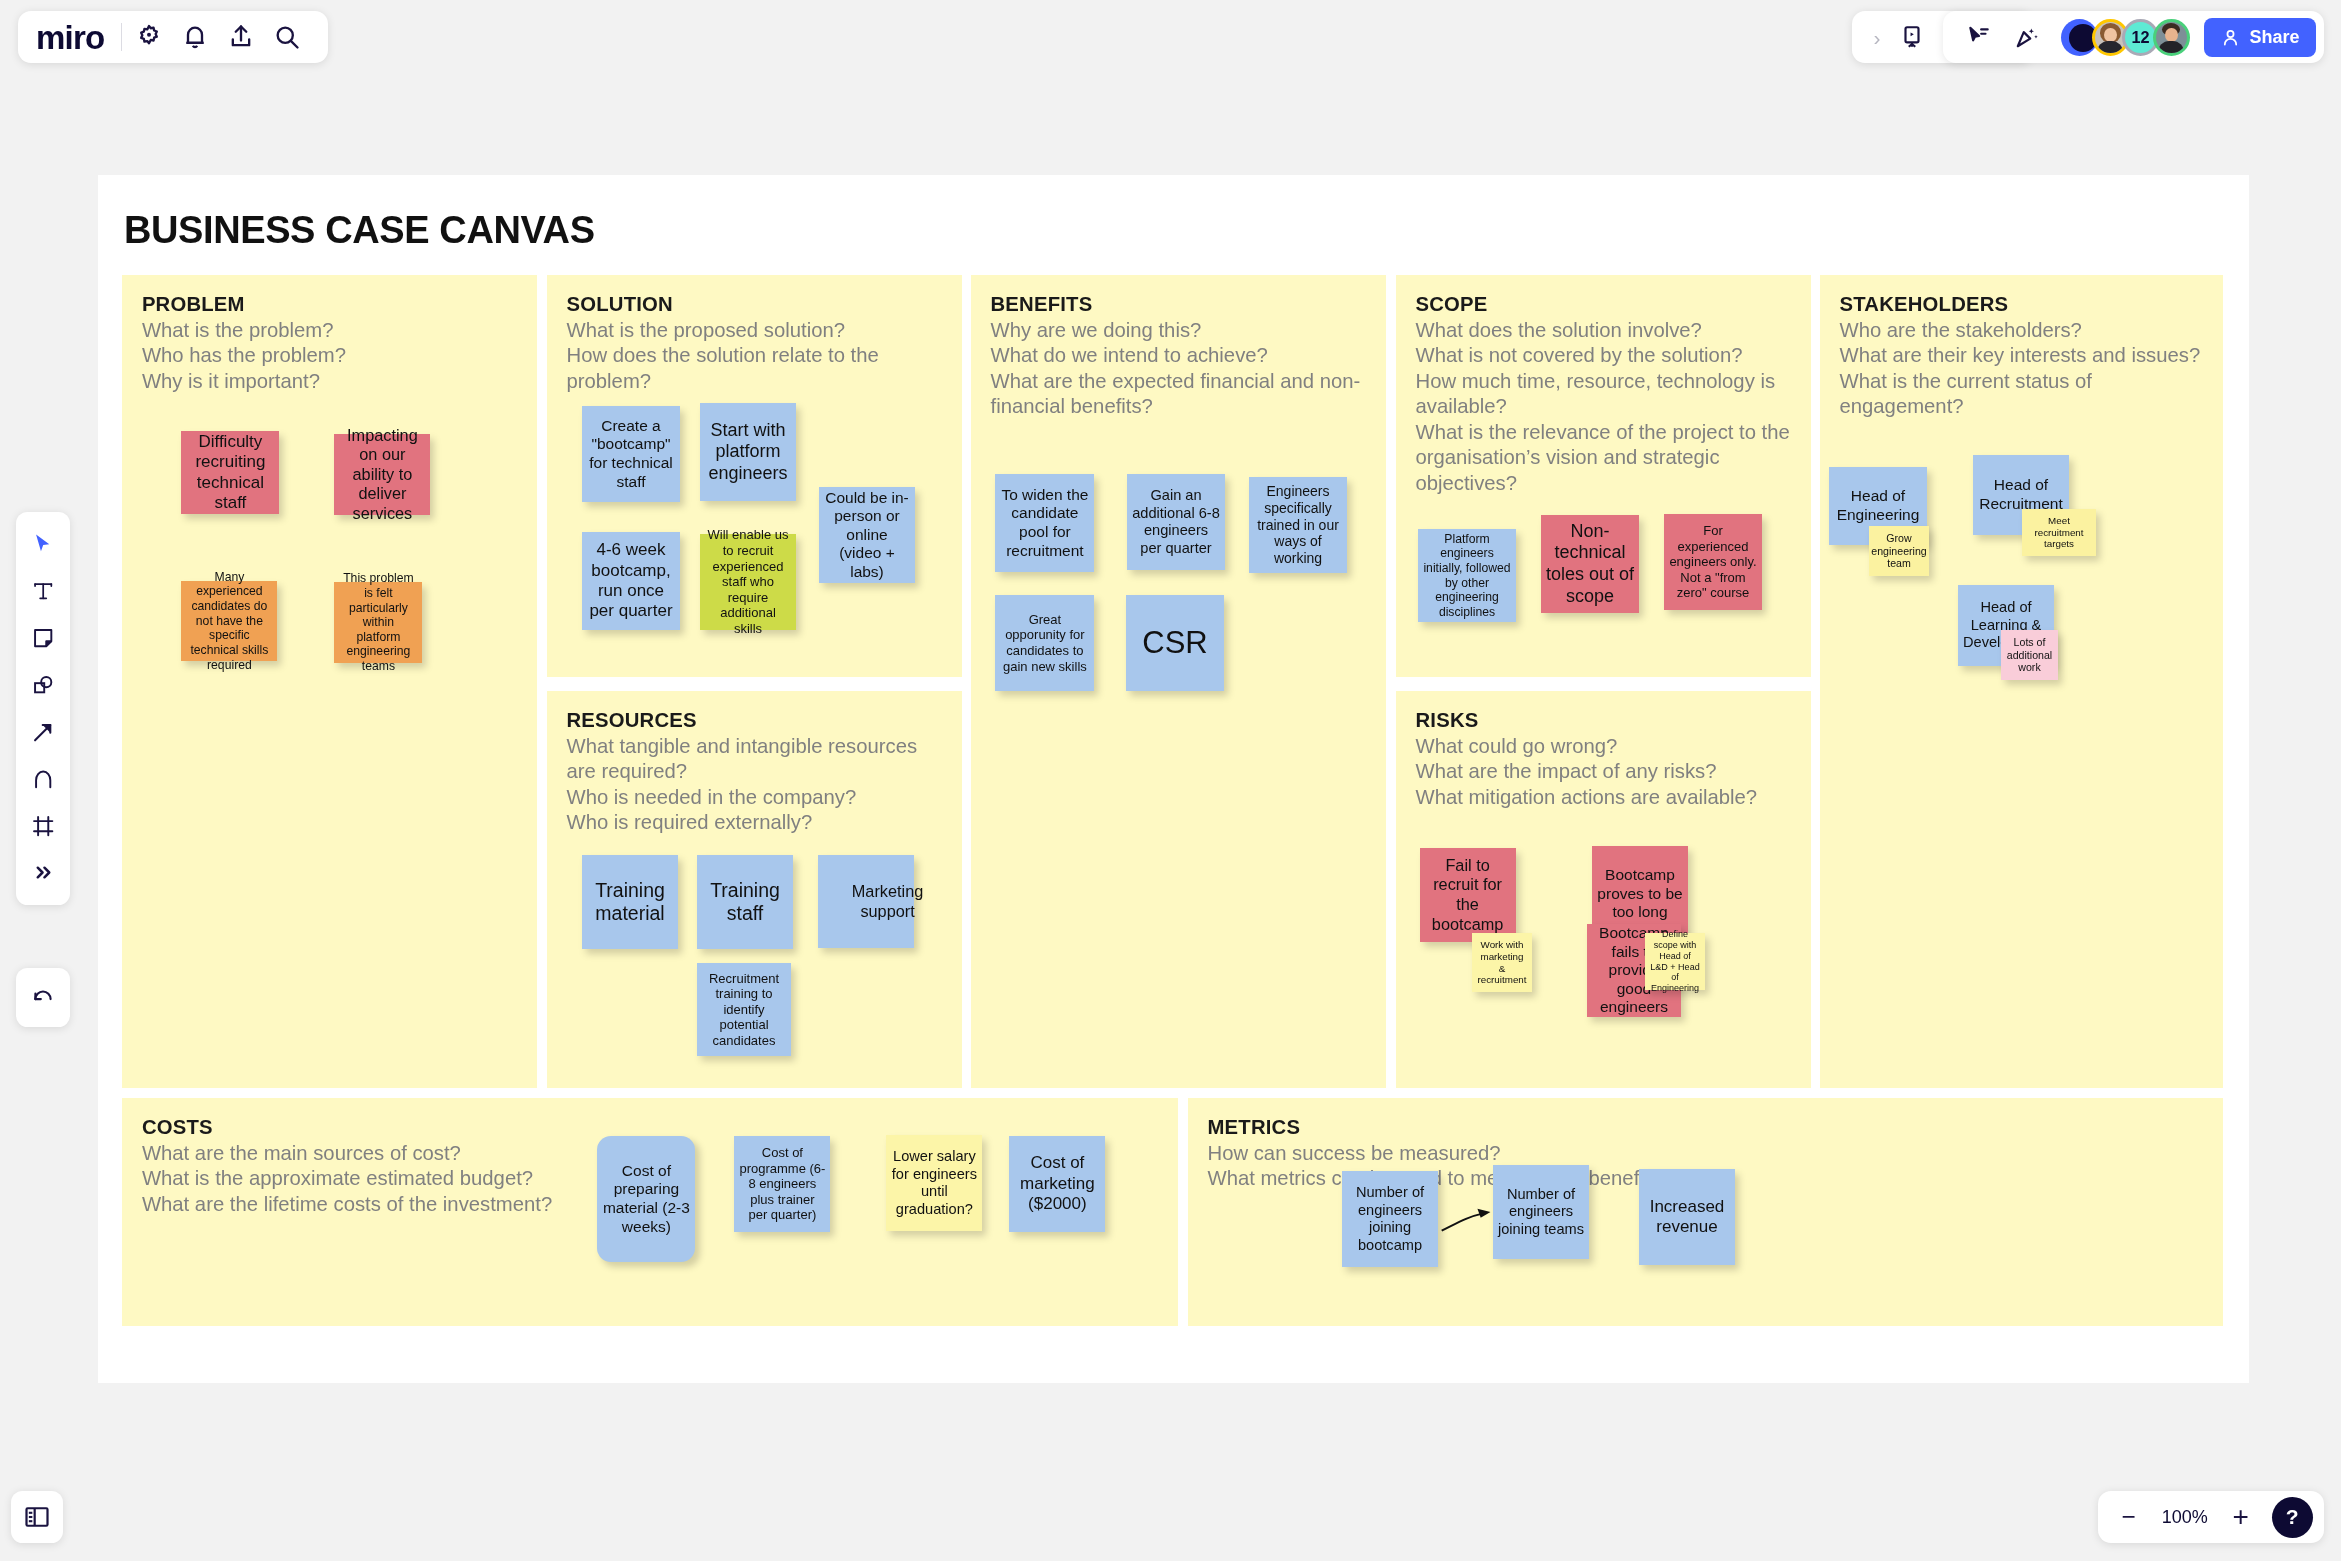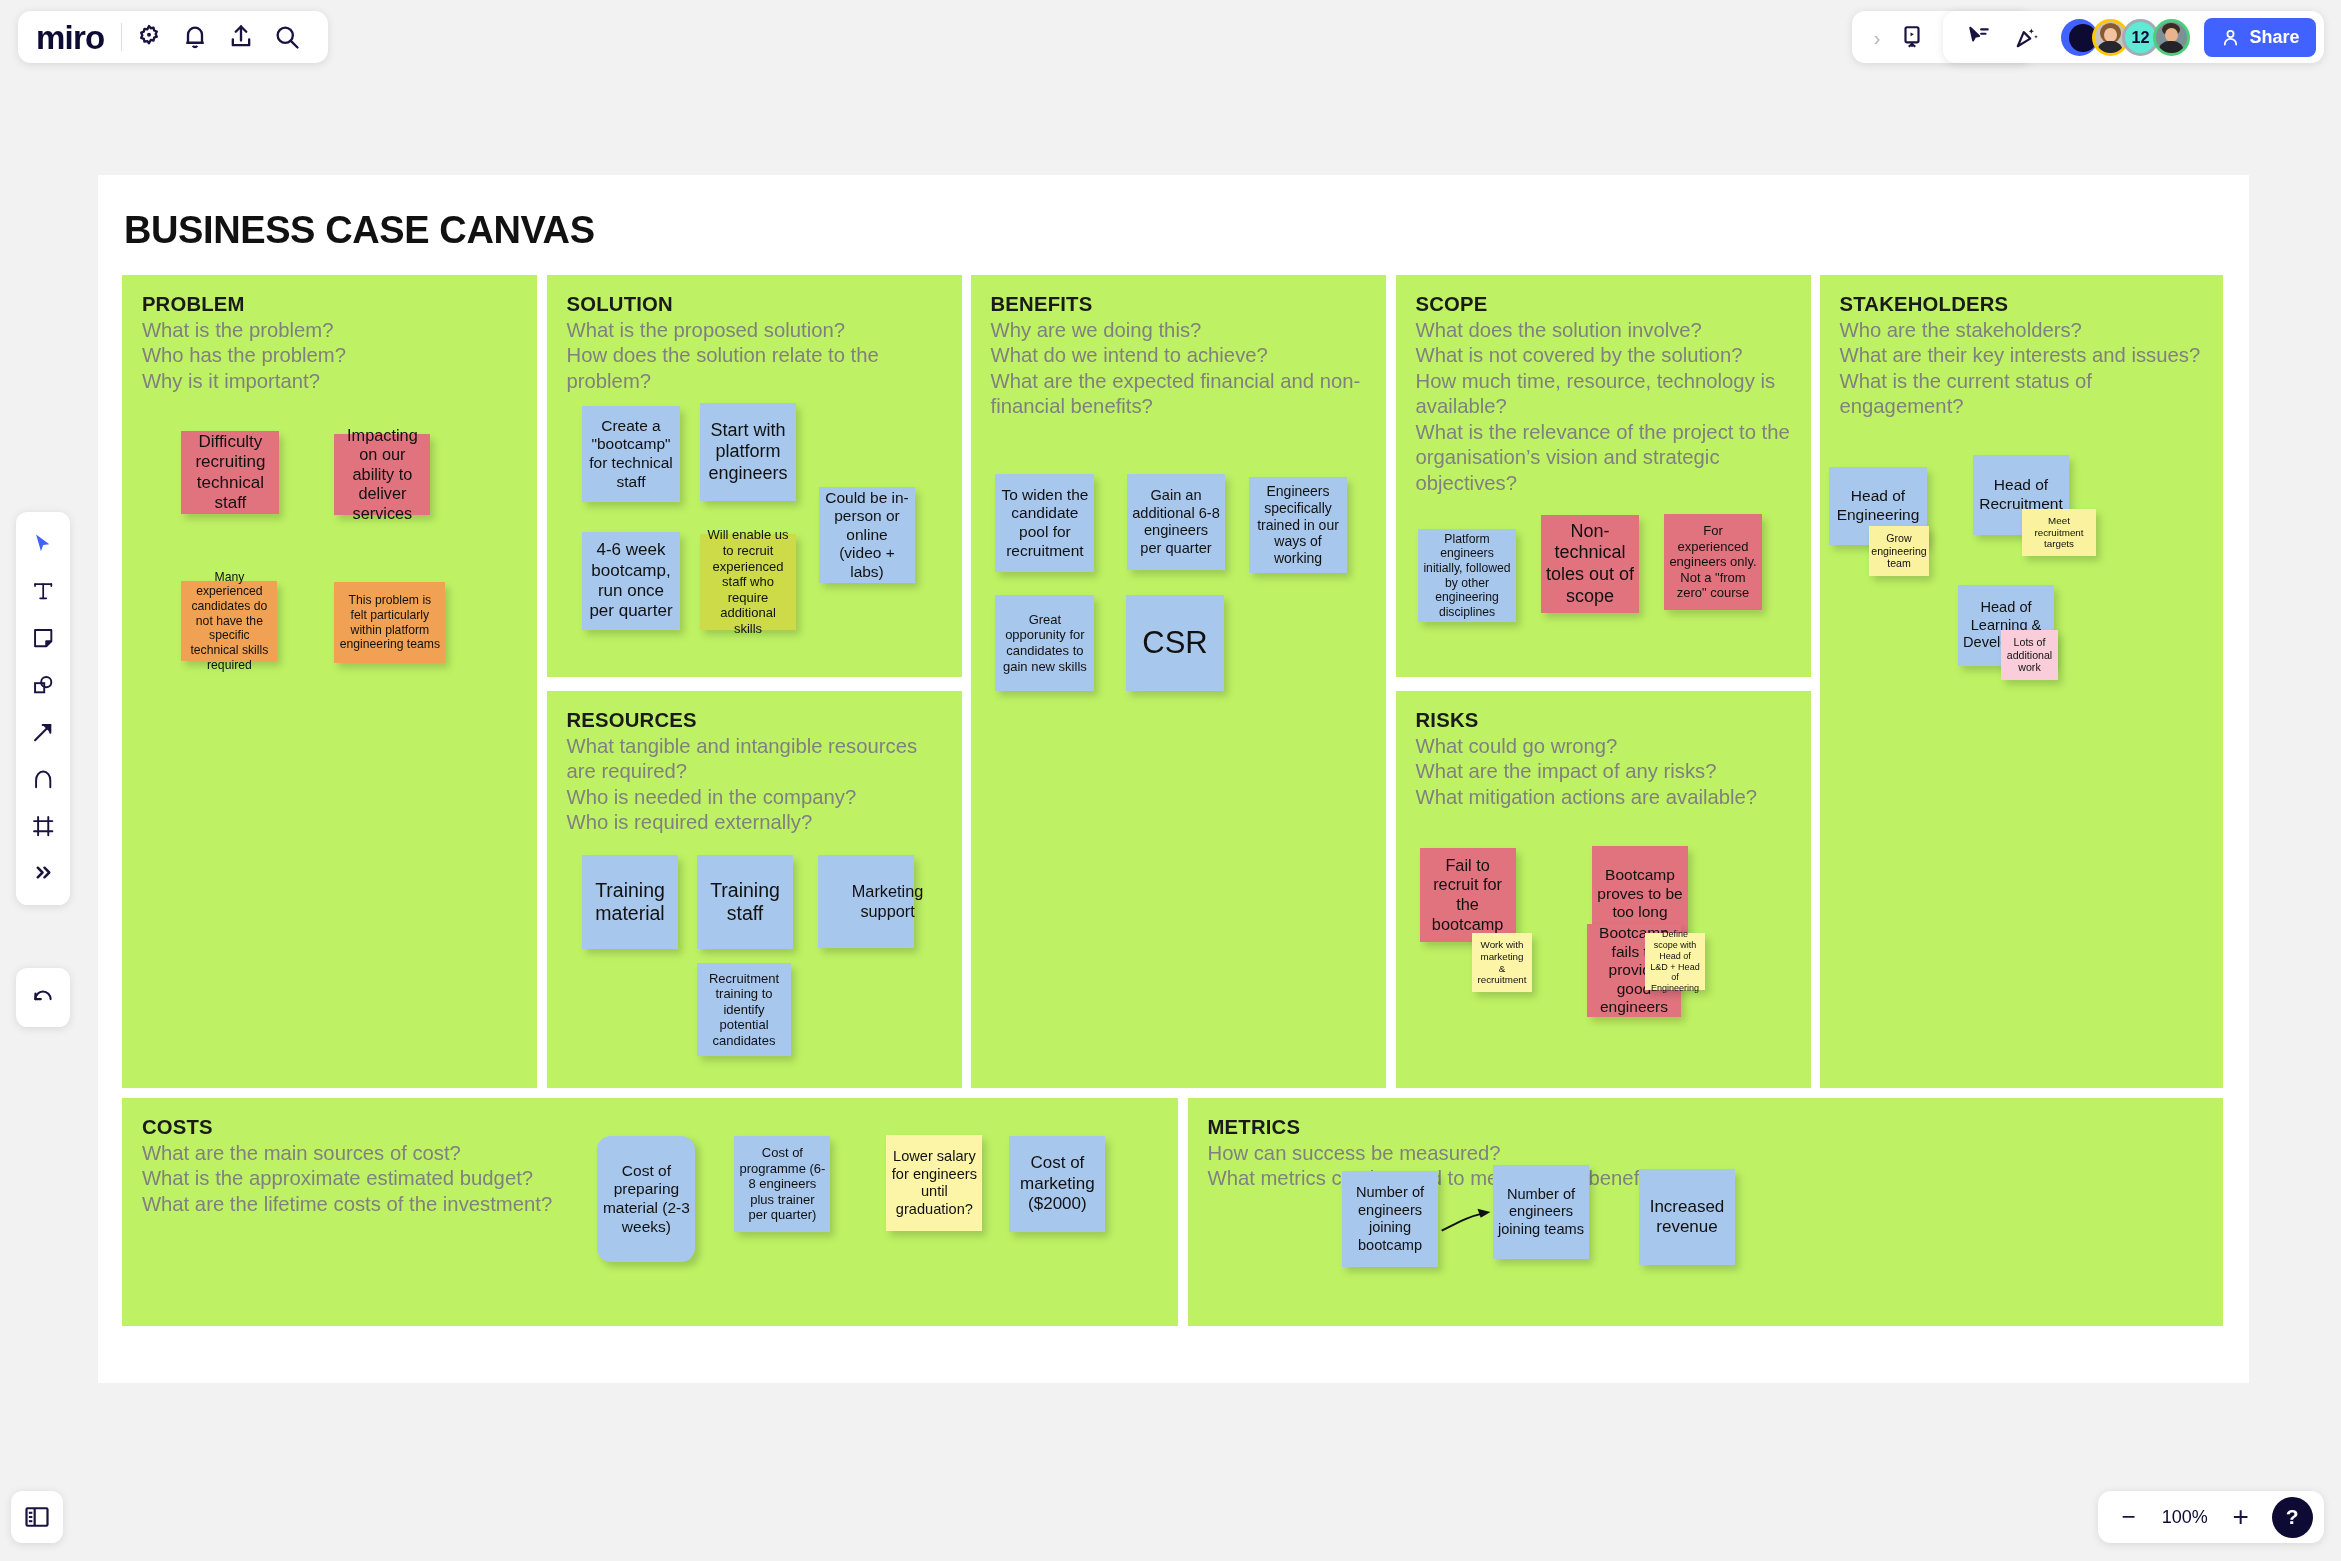--- a/index.html
+++ b/index.html
@@ -95,21 +95,21 @@
   
   #board {
     position:absolute; left:98px; top:175px; width:2151px; height:1208px;
     background:#ffffff;
   }
   #board-title {
     position:absolute; left:26px; top:34px; font-size:38px; font-weight:700;
     letter-spacing:-0.4px; color:#111;
   }
   .panel {
-    position:absolute; background:#bef264; padding: 18px 19.5px;
+    position:absolute; background:#fef9c3; padding: 18px 19.5px;
   }
   .p-title { font-size:20.3px; font-weight:700; color:#1a1a1a; letter-spacing:0.2px; }
   .p-q { font-size:20.3px; color:#808080; line-height:1.26; margin-top:1.6px; }
 
   
   .note {
     position:absolute; display:flex; align-items:center; justify-content:center;
     text-align:center; color:#111; box-shadow: 4.1px 4.9px 7.3px rgba(0,0,0,.17);
     padding: 4.9px; line-height:1.2; cursor:pointer;
   }
@@ -312,21 +312,21 @@
     <div id="board-title">BUSINESS CASE CANVAS</div>
 
     <div class="panel" style="left:24.4px; top:100px; width:415px; height:813px;">
       <div class="p-title">PROBLEM</div>
       <div class="p-q" style="white-space:pre-line;">What is the problem?
 Who has the problem?
 Why is it important?</div>
       <div class="note n-red" style="left:59px; top:156px; width:98px; height:83px; font-size:17px;">Difficulty recruiting technical staff</div>
       <div class="note n-red" style="left:212px; top:159px; width:96px; height:81px; font-size:16.3px;">Impacting on our ability to deliver services</div>
       <div class="note n-orange" style="left:59px; top:306px; width:96px; height:80px; font-size:12.2px;">Many experienced candidates do not have the specific technical skills required</div>
-      <div class="note n-orange" style="left:212px; top:307px; width:111px; height:81px; font-size:12.2px;">This problem is felt particularly within platform engineering teams</div>
+      <div class="note n-orange" style="left:212px; top:307px; width:88px; height:81px; font-size:12.2px;">This problem is felt particularly within platform engineering teams</div>
     </div>
 
     <div class="panel" style="left:449px; top:100px; width:415px; height:402px;">
       <div class="p-title">SOLUTION</div>
       <div class="p-q" style="white-space:pre-line;">What is the proposed solution?
 How does the solution relate to the problem?</div>
       <div class="note n-blue" style="left:35px; top:131px; width:98px; height:96px; font-size:15.5px;">Create a "bootcamp" for technical staff</div>
       <div class="note n-blue" style="left:153px; top:128px; width:96px; height:98px; font-size:18px;">Start with platform engineers</div>
       <div class="note n-blue" style="left:272px; top:212px; width:96px; height:96px; font-size:15.5px;">Could be in-person or online (video + labs)</div>
       <div class="note n-blue" style="left:35px; top:257px; width:98px; height:98px; font-size:17px;">4-6 week bootcamp, run once per quarter</div>

